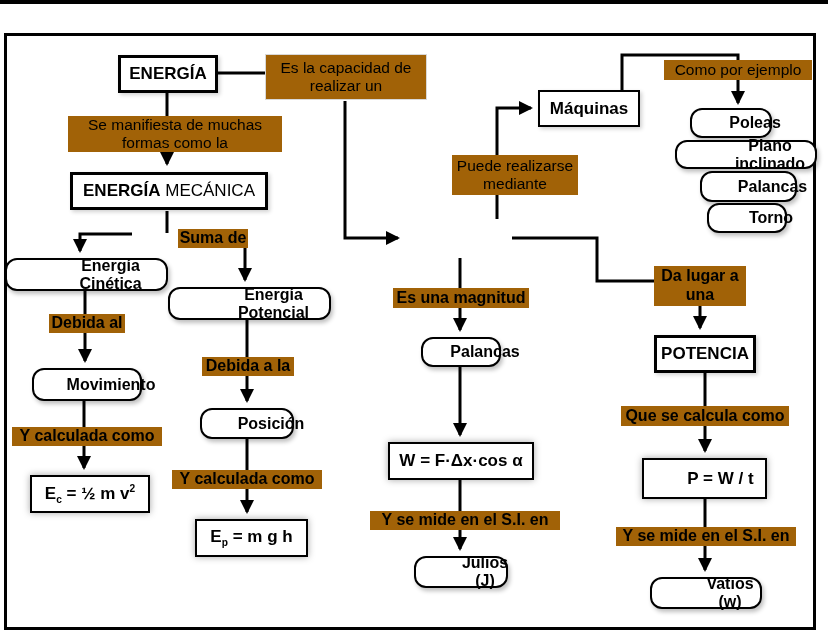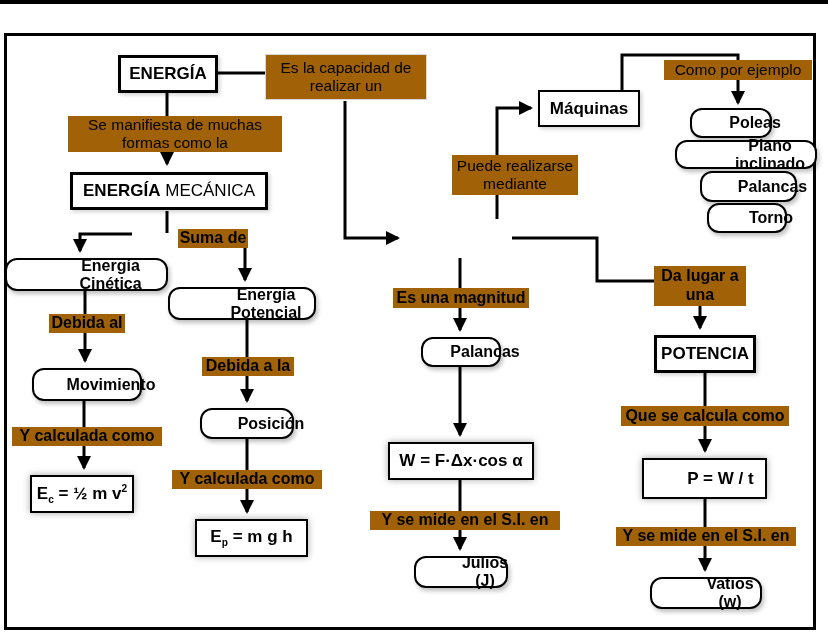--- a/index.html
+++ b/index.html
@@ -70,21 +70,21 @@
       <span>Máquinas</span>
     </div>
 
   <div class="node rect-node" style="left:654px;top:335px;width:102px;height:38px;">
       <span>POTENCIA</span>
     </div>
 
   <div class="node round-node" style="left:5px;top:258px;width:163px;height:33px;">
       <span>Energía Cinética</span>
     </div>
-  <div class="node round-node" style="left:168px;top:287px;width:148px;height:33px;">
+  <div class="node round-node" style="left:168px;top:287px;width:163px;height:33px;">
       <span>Energía Potencial</span>
     </div>
   <div class="node round-node" style="left:32px;top:368px;width:110px;height:33px;">
       <span>Movimiento</span>
     </div>
   <div class="node round-node" style="left:200px;top:408px;width:94px;height:31px;">
       <span>Posición</span>
     </div>
   <div class="node round-node" style="left:421px;top:337px;width:80px;height:30px;">
       <span>Palancas</span>
@@ -101,21 +101,21 @@
   <div class="node round-node" style="left:675px;top:140px;width:142px;height:29px;">
       <span>Plano inclinado</span>
     </div>
   <div class="node round-node" style="left:700px;top:171px;width:97px;height:31px;">
       <span>Palancas</span>
     </div>
   <div class="node round-node" style="left:707px;top:203px;width:80px;height:30px;">
       <span>Torno</span>
     </div>
 
-  <div class="node formula-node" style="left:30px;top:475px;width:104px;height:38px;">
+  <div class="node formula-node" style="left:30px;top:475px;width:120px;height:38px;">
     <span><span>E</span><sub class="f">c</sub><span> = ½ m v</span><sup class="f">2</sup></span>
   </div>
   <div class="node formula-node" style="left:195px;top:519px;width:113px;height:38px;">
     <span><span>E</span><sub class="f">p</sub><span> = m g h</span></span>
   </div>
   <div class="node formula-node" style="left:388px;top:442px;width:146px;height:38px;">
       <span>W = F·Δx·cos α</span>
     </div>
   <div class="node formula-node" style="left:642px;top:458px;width:125px;height:41px;padding-left:32px;">
       <span>P = W / t</span>

